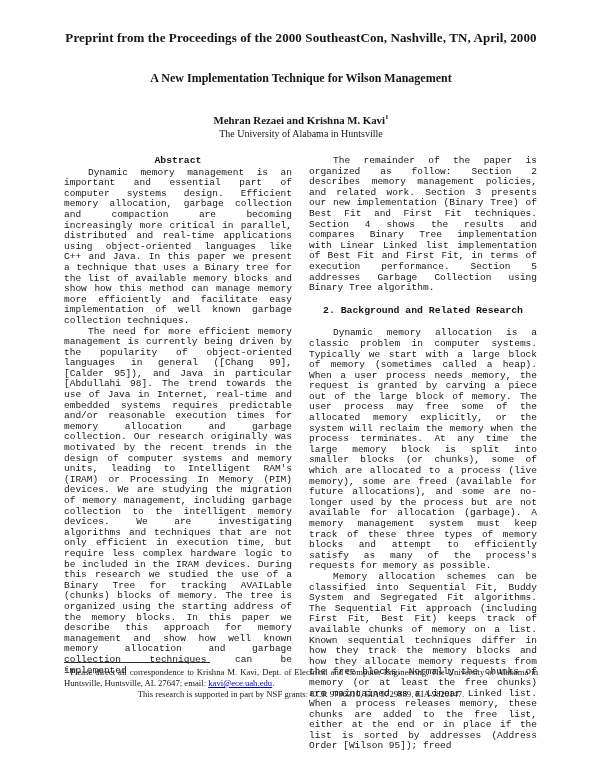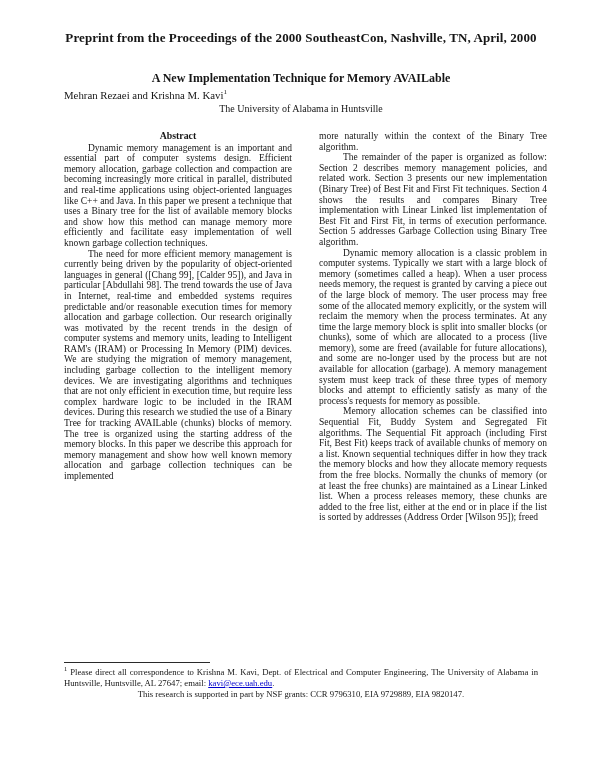--- a/index.html
+++ b/index.html
@@ -12,27 +12,27 @@
     overflow:hidden;
   }
   .page{padding:30px 62px 0 64px;}
   .preprint-line{
     text-align:center;font-weight:bold;font-size:13px;letter-spacing:.1px;
   }
   .paper-title{
     text-align:center;font-weight:bold;font-size:12px;margin-top:25px;
   }
   .authors-line{
-    text-align:left;font-weight:normal;font-size:10.8px;margin-top:3px;
+    text-align:center;font-weight:bold;font-size:10.8px;margin-top:28px;
   }
   .authors-line sup{font-size:7px;vertical-align:super;line-height:0;}
   .affiliation{
     text-align:center;font-size:10px;margin-top:2px;
   }
-  .cols{display:flex;gap:27px;margin-top:17px;}
+  .cols{display:flex;gap:17px;margin-top:17px;font-family:Liberation Mono, monospace;}
   .col{
     width:228px;flex:0 0 228px;
     font-size:9.5px;line-height:10.6px;
     text-align:justify;
   }
   .sec-heading{
     text-align:center;font-weight:bold;font-size:9.8px;
     margin:12px 0 12px 0;
   }
   .abs-heading{
@@ -51,37 +51,37 @@
   .email-link{color:#0000cc;}
   .fn-line2{text-align:center;}
 </style>
 </head>
 <body>
 
 <div class="page">
 
   <div class="preprint-line">Preprint from the Proceedings of the 2000 SoutheastCon, Nashville, TN, April, 2000</div>
 
-  <div class="paper-title">A New Implementation Technique for Memory AVAILable</div>
+  <div class="paper-title">A New Implementation Technique for Wilson Management</div>
 
   <div class="authors-line"><span>Mehran Rezaei and Krishna M. Kavi</span><sup>1</sup></div>
 
   <div class="affiliation">The University of Alabama in Huntsville</div>
 
   <div class="cols">
 
     <div class="col">
       <div class="abs-heading">Abstract</div>
       <p>Dynamic memory management is an important and essential part of computer systems design. Efficient memory allocation, garbage collection and compaction are becoming increasingly more critical in parallel, distributed and real-time applications using object-oriented languages like C++ and Java. In this paper we present a technique that uses a Binary tree for the list of available memory blocks and show how this method can manage memory more efficiently and facilitate easy implementation of well known garbage collection techniques.</p>
       <p>The need for more efficient memory management is currently being driven by the popularity of object-oriented languages in general ([Chang 99], [Calder 95]), and Java in particular [Abdullahi 98]. The trend towards the use of Java in Internet, real-time and embedded systems requires predictable and/or reasonable execution times for memory allocation and garbage collection. Our research originally was motivated by the recent trends in the design of computer systems and memory units, leading to Intelligent RAM's (IRAM) or Processing In Memory (PIM) devices. We are studying the migration of memory management, including garbage collection to the intelligent memory devices. We are investigating algorithms and techniques that are not only efficient in execution time, but require less complex hardware logic to be included in the IRAM devices. During this research we studied the use of a Binary Tree for tracking AVAILable (chunks) blocks of memory. The tree is organized using the starting address of the memory blocks. In this paper we describe this approach for memory management and show how well known memory allocation and garbage collection techniques can be implemented</p>
     </div>
 
     <div class="col">
-      <p class="noindent">more naturally within the context of the Binary Tree algorithm.</p>
       <p>The remainder of the paper is organized as follow: Section 2 describes memory management policies, and related work. Section 3 presents our new implementation (Binary Tree) of Best Fit and First Fit techniques. Section 4 shows the results and compares Binary Tree implementation with Linear Linked list implementation of Best Fit and First Fit, in terms of execution performance. Section 5 addresses Garbage Collection using Binary Tree algorithm.</p>
+      <div class="sec-heading">2. Background and Related Research</div>
       <p>Dynamic memory allocation is a classic problem in computer systems. Typically we start with a large block of memory (sometimes called a heap). When a user process needs memory, the request is granted by carving a piece out of the large block of memory. The user process may free some of the allocated memory explicitly, or the system will reclaim the memory when the process terminates. At any time the large memory block is split into smaller blocks (or chunks), some of which are allocated to a process (live memory), some are freed (available for future allocations), and some are no-longer used by the process but are not available for allocation (garbage). A memory management system must keep track of these three types of memory blocks and attempt to efficiently satisfy as many of the process's requests for memory as possible.</p>
       <p>Memory allocation schemes can be classified into Sequential Fit, Buddy System and Segregated Fit algorithms. The Sequential Fit approach (including First Fit, Best Fit) keeps track of available chunks of memory on a list. Known sequential techniques differ in how they track the memory blocks and how they allocate memory requests from the free blocks. Normally the chunks of memory (or at least the free chunks) are maintained as a Linear Linked list. When a process releases memory, these chunks are added to the free list, either at the end or in place if the list is sorted by addresses (Address Order [Wilson 95]); freed</p>
     </div>
 
   </div>
 </div>
 
 <div class="footnote">
   <div class="fn-rule"></div>
   <div><sup class="fn-mark">1</sup><span> Please direct all correspondence to Krishna M. Kavi, Dept. of Electrical and Computer Engineering, The University of Alabama in Huntsville, Huntsville, AL 27647; email: </span><a class="email-link" href="#">kavi@ece.uah.edu</a><span>.</span></div>

